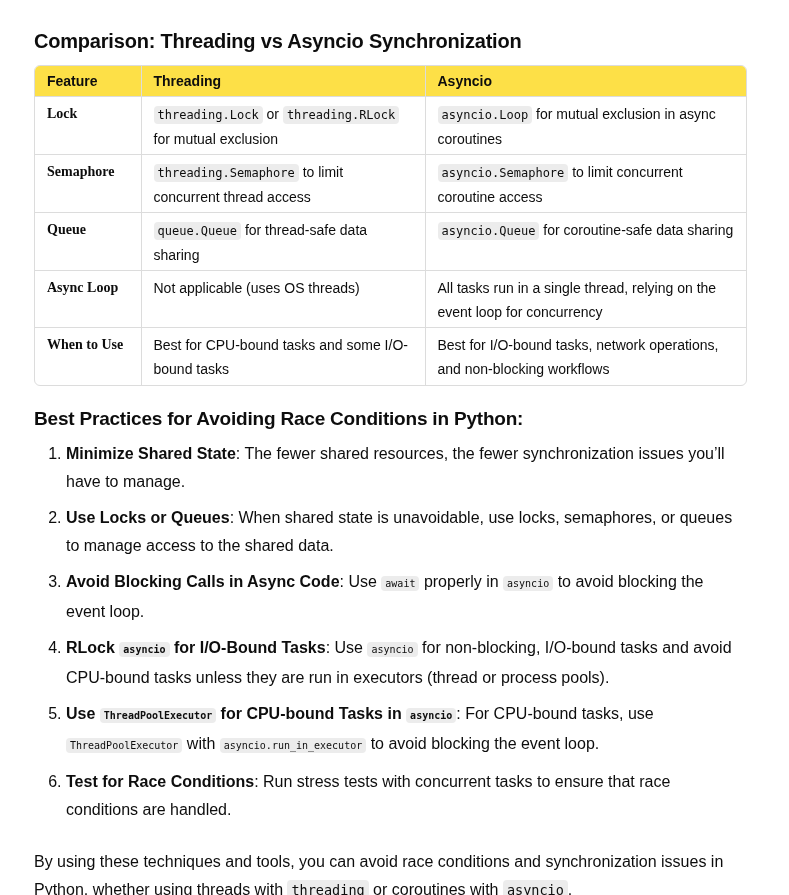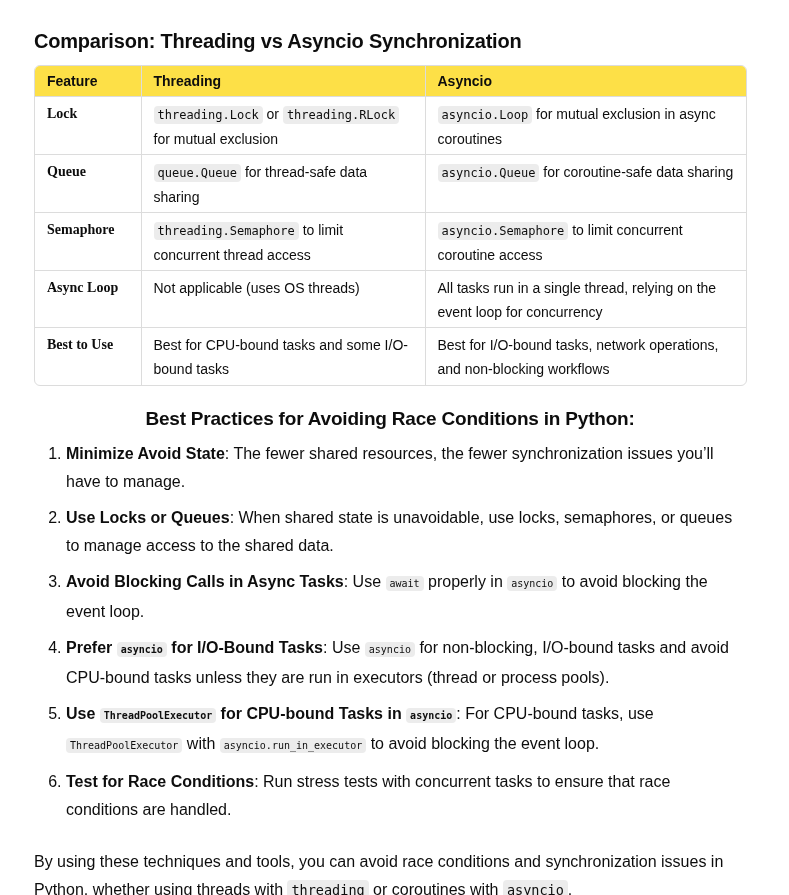--- a/index.html
+++ b/index.html
@@ -30,21 +30,21 @@
   thead th { background: #fde047; font-weight: 600; padding-top: 3px; padding-bottom: 3px; }
   td.feat { font-weight: 700; font-family: Liberation Serif, serif; }
   col.c1 { width: 106px; } col.c2 { width: 284px; } col.c3 { width: 321px; }
   tbody tr { height: 57px; }
   code {
     font-family: "DejaVu Sans Mono", "Liberation Mono", monospace;
     font-size: 12px; background: #ececec; border-radius: 4px;
     padding: 2px 4px;
   }
   h3.sub {
-    margin: 20px 0 0 0; font-size: 19px; font-weight: 700; line-height: 26px; letter-spacing: -0.2px; text-align: center;
+    margin: 20px 0 0 0; font-size: 19px; font-weight: 700; line-height: 26px; letter-spacing: -0.2px;
   }
   ol.practices { margin: 8px 0 0 0; padding-left: 32px; font-size: 16px; }
   ol.practices li { line-height: 28px; margin-bottom: 8px; padding-left: 0; }
   ol.practices li code { font-size: 10px; }
   p.summary { margin: 24px 0 0 0; font-size: 16px; line-height: 28px; }
   p.summary code { font-size: 13.5px; }
   b { font-weight: 700; }
 </style>
 </head>
 <body>
@@ -66,48 +66,48 @@
           <th>Asyncio</th>
         </tr>
       </thead>
       <tbody>
         <tr>
           <td class="feat">Lock</td>
           <td><code>threading.Lock</code> <span>or</span> <code>threading.RLock</code> <span>for mutual exclusion</span></td>
           <td><code>asyncio.Loop</code> <span>for mutual exclusion in async coroutines</span></td>
         </tr>
         <tr>
+          <td class="feat">Semaphore</td>
+          <td><code>threading.Semaphore</code> <span>to limit concurrent thread access</span></td>
+          <td><code>asyncio.Semaphore</code> <span>to limit concurrent coroutine access</span></td>
+        </tr>
+        <tr>
           <td class="feat">Queue</td>
           <td><code>queue.Queue</code> <span>for thread-safe data sharing</span></td>
           <td><code>asyncio.Queue</code> <span>for coroutine-safe data sharing</span></td>
-        </tr>
-        <tr>
-          <td class="feat">Semaphore</td>
-          <td><code>threading.Semaphore</code> <span>to limit concurrent thread access</span></td>
-          <td><code>asyncio.Semaphore</code> <span>to limit concurrent coroutine access</span></td>
         </tr>
         <tr>
           <td class="feat">Async Loop</td>
           <td>Not applicable (uses OS threads)</td>
           <td>All tasks run in a single thread, relying on the event loop for concurrency</td>
         </tr>
         <tr>
-          <td class="feat">Best to Use</td>
+          <td class="feat">When to Use</td>
           <td>Best for CPU-bound tasks and some I/O-bound tasks</td>
           <td>Best for I/O-bound tasks, network operations, and non-blocking workflows</td>
         </tr>
       </tbody>
     </table>
   </div>
 
   <h3 class="sub">Best Practices for Avoiding Race Conditions in Python:</h3>
 
   <ol class="practices">
-    <li><b>Minimize Avoid State</b><span>: The fewer shared resources, the fewer synchronization issues you’ll have to manage.</span></li>
+    <li><b>Minimize Shared State</b><span>: The fewer shared resources, the fewer synchronization issues you’ll have to manage.</span></li>
     <li><b>Use Locks or Queues</b><span>: When shared state is unavoidable, use locks, semaphores, or queues to manage access to the shared data.</span></li>
-    <li><b>Avoid Blocking Calls in Async Tasks</b><span>: Use </span><code>await</code><span> properly in </span><code>asyncio</code><span> to avoid blocking the event loop.</span></li>
-    <li><b><span>Prefer </span><code>asyncio</code><span> for I/O-Bound Tasks</span></b><span>: Use </span><code>asyncio</code><span> for non-blocking, I/O-bound tasks and avoid CPU-bound tasks unless they are run in executors (thread or process pools).</span></li>
+    <li><b>Avoid Blocking Calls in Async Code</b><span>: Use </span><code>await</code><span> properly in </span><code>asyncio</code><span> to avoid blocking the event loop.</span></li>
+    <li><b><span>RLock </span><code>asyncio</code><span> for I/O-Bound Tasks</span></b><span>: Use </span><code>asyncio</code><span> for non-blocking, I/O-bound tasks and avoid CPU-bound tasks unless they are run in executors (thread or process pools).</span></li>
     <li><b><span>Use </span><code>ThreadPoolExecutor</code><span> for CPU-bound Tasks in </span><code>asyncio</code></b><span>: For CPU-bound tasks, use </span><code>ThreadPoolExecutor</code><span> with </span><code>asyncio.run_in_executor</code><span> to avoid blocking the event loop.</span></li>
     <li><b>Test for Race Conditions</b><span>: Run stress tests with concurrent tasks to ensure that race conditions are handled.</span></li>
   </ol>
 
   <p class="summary"><span>By using these techniques and tools, you can avoid race conditions and synchronization issues in Python, whether using threads with </span><code>threading</code><span> or coroutines with </span><code>asyncio</code><span>.</span></p>
 </div>
 
 </body></html>

